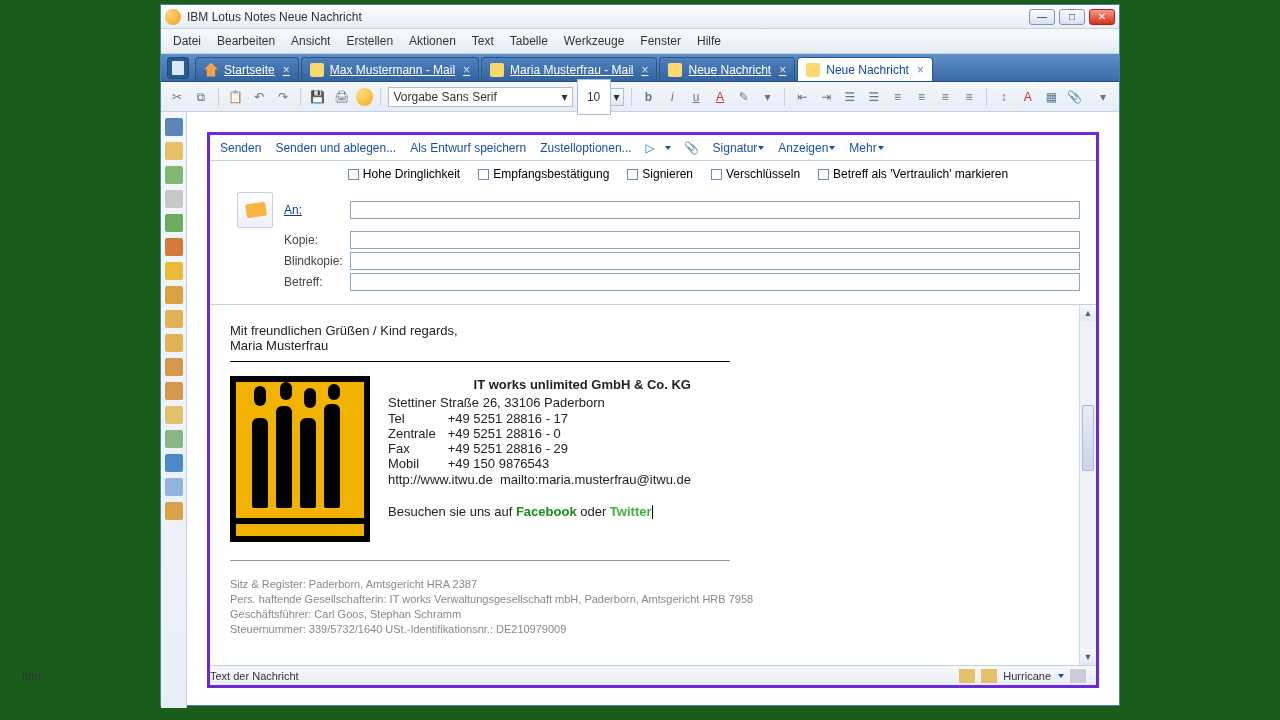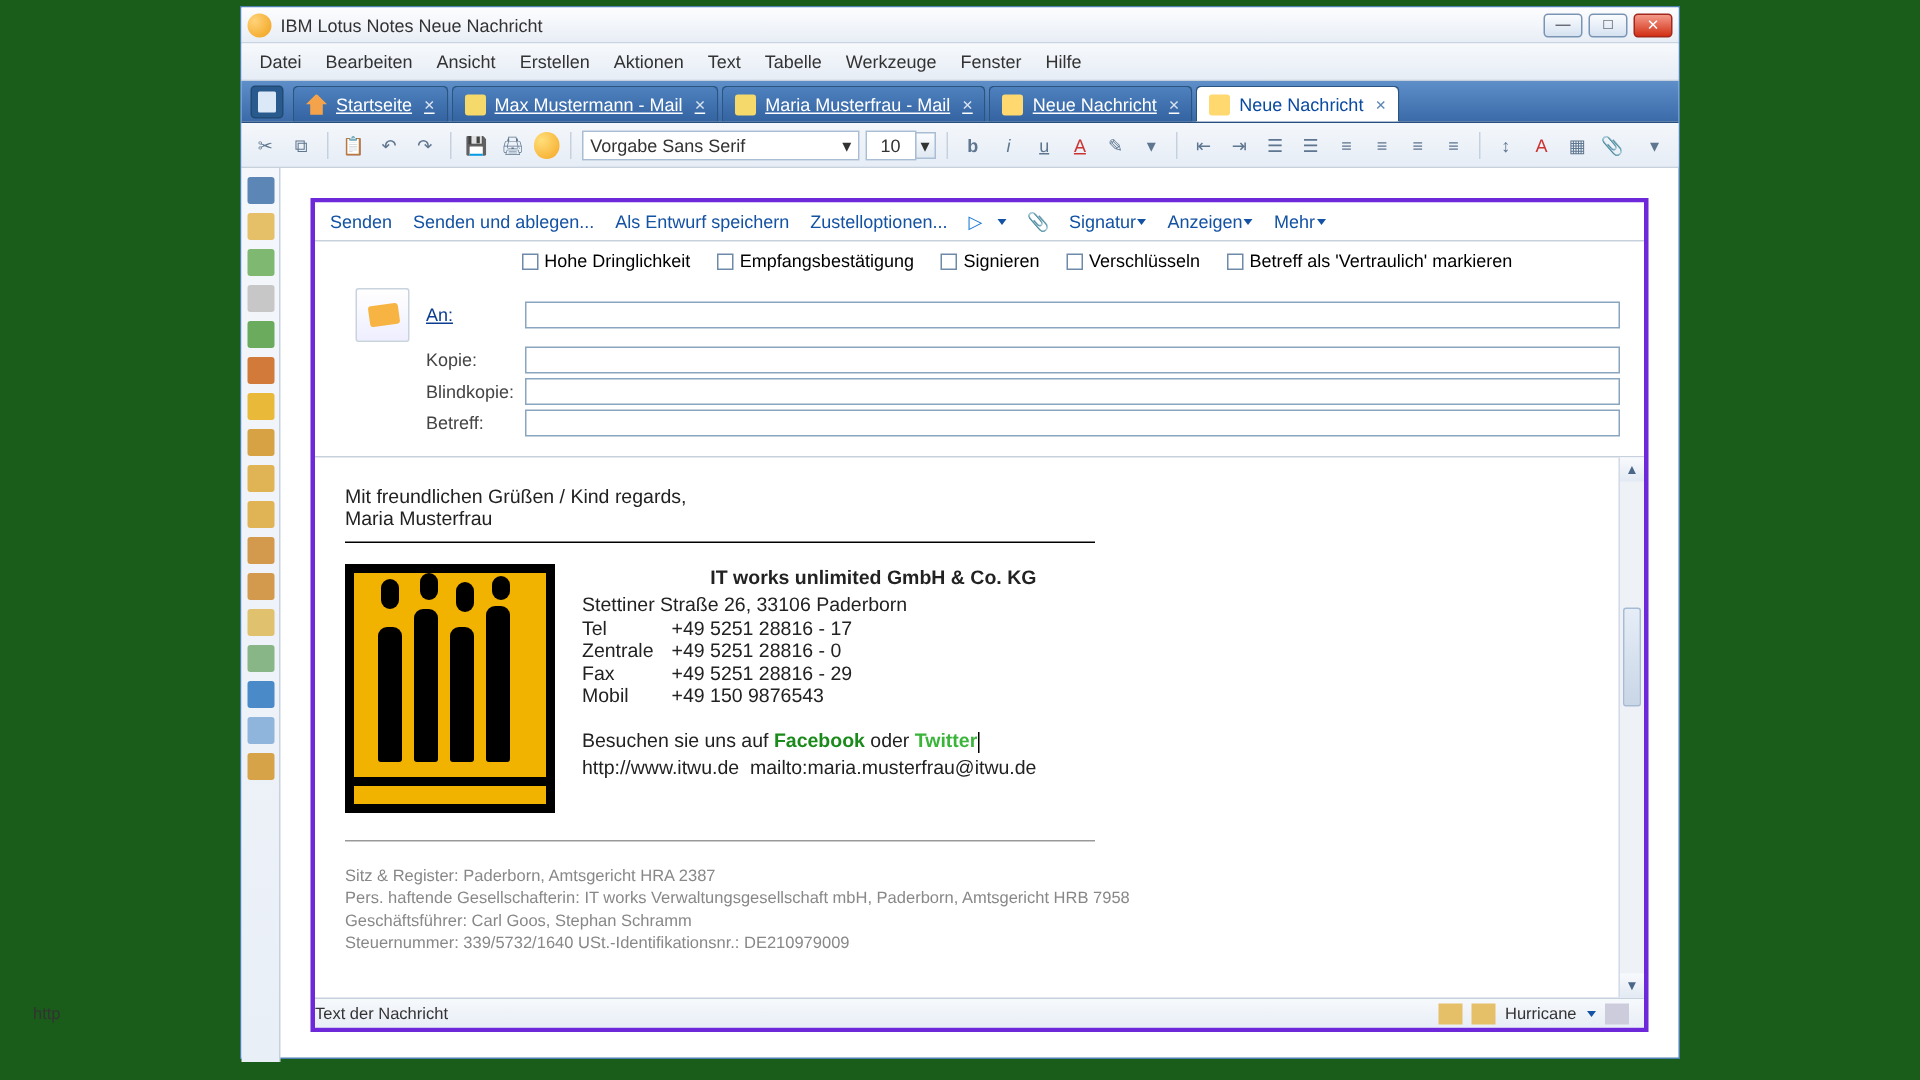--- a/index.html
+++ b/index.html
@@ -25,21 +25,21 @@
   .tab .tab-ico.new { background:#ffd870;}
   .tab .x { color: rgba(255,255,255,.8); font-size:12px; margin-left:2px;}
   .tab.active .x { color:#5e86b3;}
   .square-tab { width:22px; height:22px; background:#285a8e; border:1px solid #214a74; border-radius:3px; margin:0 6px 2px 0; display:flex;align-items:center;justify-content:center;}
   .square-tab span{width:12px;height:14px;background:#dbe8f7;border-radius:1px;}
 
   .formatbar { height: 30px; background: linear-gradient(#f4f7fb, #e6edf6); border-bottom: 1px solid #c7d1de; display:flex; align-items:center; padding: 0 6px; gap:4px; font-size:12px; color:#333;}
   .fbtn { width:20px; height:20px; border:1px solid transparent; display:flex;align-items:center;justify-content:center; color:#5e768f; border-radius:2px;}
   .sep { width:1px; height:18px; background:#c7d1de; margin:0 3px;}
   .font-select { width: 186px; height: 20px; border:1px solid #a9bdd4; background:#fff; display:flex; align-items:center; padding:0 4px; font-size:12px; justify-content:space-between;}
-  .font-size { width: 34px; height: 20px; border:1px solid #a9bdd4; background:#fff; display:flex; align-items:center; justify-content:center; font-size:12px;}
+  .font-size { width: 34px; height: 36px; border:1px solid #a9bdd4; background:#fff; display:flex; align-items:center; justify-content:center; font-size:12px;}
   .dd-arrow{width:14px;height:18px;border:1px solid #a9bdd4;background:linear-gradient(#fafcff,#e0e8f2);display:flex;align-items:center;justify-content:center;margin-left:-1px;}
   .world { width:18px;height:18px;background:radial-gradient(circle at 30% 30%, #ffdf7a, #f5a623); border-radius:50%;}
 
   .content-row { display:flex; height: calc(100% - 24px - 22px - 28px - 30px); }
   .sidebar { width: 26px; background: linear-gradient(#f4f7fb,#e9eff7); border-right:1px solid #c7d1de; display:flex; flex-direction:column; align-items:center; gap:6px; padding:6px 0;}
   .sb-ico { width:18px; height:18px; border-radius:2px;}
 
   .main { flex:1; display:flex; flex-direction:column; border:3px solid #6d28d9; margin:20px; background:#fff;}
   .actionbar { height:26px; background:#fff; border-bottom:1px solid #c7d1de; display:flex;align-items:center; gap:14px; padding:0 10px; font-size:12px;}
   .actionbar a { color:#1452a3; text-decoration:none; cursor:default;}
@@ -314,24 +314,24 @@
                 <tr>
                       <td>Fax</td>
                       <td>+49 5251 28816 - 29</td>
                     </tr>
                 <tr>
                       <td>Mobil</td>
                       <td>+49 150 9876543</td>
                     </tr>
               </tbody>
                 </table>
+              <div><span>http://www.itwu.de</span>&nbsp;&nbsp;<span>mailto:maria.musterfrau@itwu.de</span></div>
               <div style="margin-top:14px">
                 <span>Besuchen sie uns auf </span><a class="fb">Facebook</a><span> oder </span><a class="tw">Twitter</a><span class="cursor"></span>
               </div>
-              <div><span>http://www.itwu.de</span>&nbsp;&nbsp;<span>mailto:maria.musterfrau@itwu.de</span></div>
             </div>
           </div>
           <hr class="sig2">
           <div class="legal">
             <div>Sitz &amp; Register: Paderborn, Amtsgericht HRA 2387</div>
             <div>Pers. haftende Gesellschafterin: IT works Verwaltungsgesellschaft mbH, Paderborn, Amtsgericht HRB 7958</div>
             <div>Geschäftsführer: Carl Goos, Stephan Schramm</div>
             <div>Steuernummer: 339/5732/1640  USt.-Identifikationsnr.: DE210979009</div>
           </div>
         </div>

